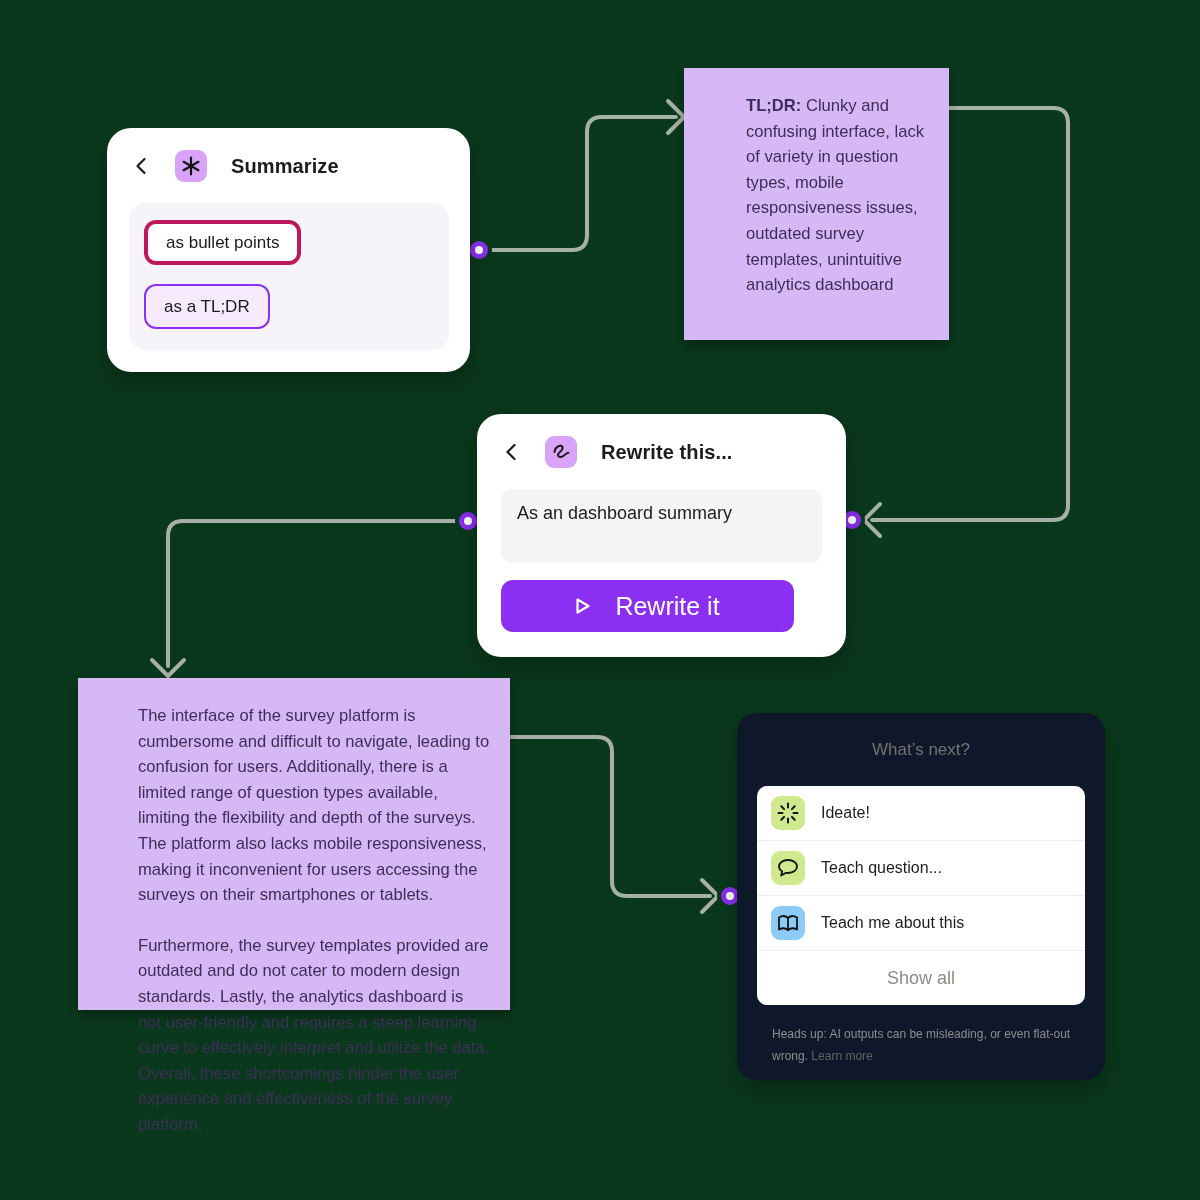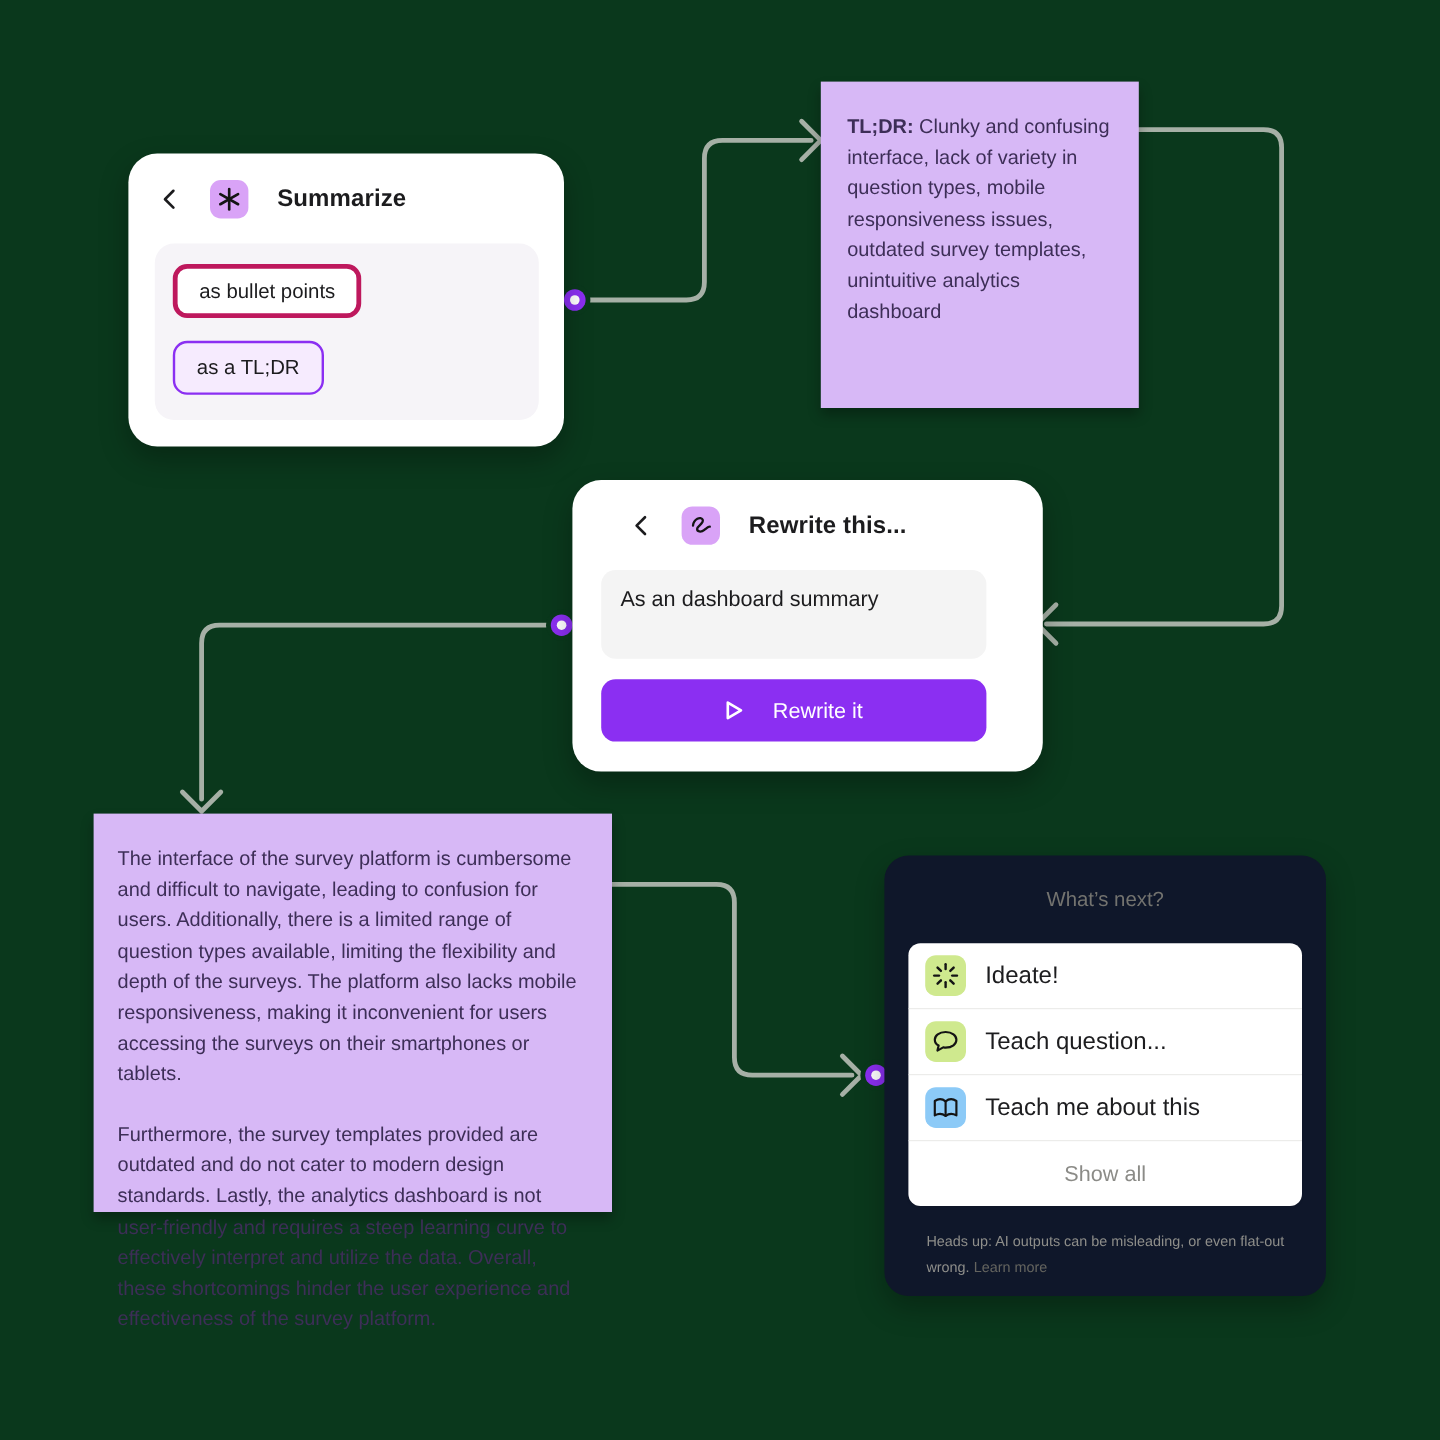--- a/index.html
+++ b/index.html
@@ -31,33 +31,33 @@
     white-space:nowrap;
   }
   .chip.selected{background:#f6ebfe;border:2px solid #8b2ff2;}
 
   .input-box{
     position:absolute;left:24px;top:75px;width:321px;height:74px;box-sizing:border-box;
     background:#f4f4f4;border-radius:12px;padding:14px 16px;
     font-size:18px;color:#1c1c1e;cursor:text;
   }
   .primary-btn{
-    position:absolute;left:24px;top:166px;width:321px;height:52px;
+    position:absolute;left:24px;top:166px;width:293px;height:52px;
     background:#8b2ff2;border-radius:12px;border:none;cursor:pointer;
     display:flex;align-items:center;justify-content:center;gap:24px;
-    color:#ffffff;font-size:18px;font-weight:500;font-family:"Liberation Sans",sans-serif;
+    color:#ffffff;font-size:25px;font-weight:500;font-family:"Liberation Sans",sans-serif;
   }
 
   
   .sticky{
     position:absolute;background:#d7b8f6;
     box-shadow:0 6px 10px rgba(0,0,0,.30);
     color:#3d2e57;font-size:16.6px;line-height:25.6px;
   }
-  .sticky .pad{padding:25px 22px;}
+  .sticky .pad{padding:25px 22px;margin-left:40px;}
   .sticky p{margin:0 0 25px 0;}
   .sticky p:last-child{margin-bottom:0;}
   .tldr-label{font-weight:700;}
 
   
   .next-card{
     position:absolute;left:737px;top:713px;width:368px;height:367px;
     background:#0f172a;border-radius:20px;box-shadow:0 10px 24px rgba(0,0,0,.28);
   }
   .next-title{position:absolute;left:0;top:27px;width:100%;text-align:center;
@@ -66,21 +66,21 @@
     position:absolute;left:20px;top:73px;width:328px;background:#ffffff;
     border-radius:10px;overflow:hidden;box-shadow:0 1px 2px rgba(0,0,0,.06);
   }
   .next-row{
     display:flex;align-items:center;gap:16px;height:54px;padding:0 14px;
     border-bottom:1px solid #ececea;cursor:pointer;
   }
   .row-icon{width:34px;height:34px;border-radius:9px;display:flex;align-items:center;justify-content:center;flex:0 0 auto;}
   .row-icon.green{background:#cfe98e;}
   .row-icon.blue{background:#8ccaf7;}
-  .row-label{font-size:20px;color:#1d1d1f;}
+  .row-label{font-size:16px;color:#1d1d1f;}
   .show-all{height:54px;display:flex;align-items:center;justify-content:center;
     font-size:18px;color:#8b8b87;cursor:pointer;}
   .disclaimer{
     position:absolute;left:35px;top:311px;width:300px;
     font-size:12px;line-height:21.5px;color:#8e8e8a;
   }
   .learn-more{color:#64645f;cursor:pointer;}
 
   
   #connector-layer{position:absolute;left:0;top:0;pointer-events:none;}
@@ -147,21 +147,21 @@
     <button class="chip selected" style="top:81px;">as a TL;DR</button>
   </div>
 </div>
 
 <div class="sticky" style="left:684px;top:68px;width:265px;height:272px;">
   <div class="pad">
     <p><span class="tldr-label">TL;DR:</span><span> Clunky and confusing interface, lack of variety in question types, mobile responsiveness issues, outdated survey templates, unintuitive analytics dashboard</span></p>
   </div>
 </div>
 
-<div class="tool-card" style="left:477px;top:400px;width:369px;height:243px;padding-left:23px;">
+<div class="tool-card" style="left:477px;top:414px;width:369px;height:243px;">
   <div class="card-header">
     <span class="back-btn">
       <svg width="12" height="18" viewBox="0 0 12 18">
           <polyline points="9.5,2 2.5,9 9.5,16" fill="none" stroke="#1c1c1e" stroke-width="2.2" stroke-linecap="round" stroke-linejoin="round"></polyline>
         </svg>
     </span>
     <span class="hdr-icon">
       <svg width="22" height="22" viewBox="0 0 22 22" fill="none" stroke="#141414" stroke-width="1.9" stroke-linecap="round">
         <path d="M4.5 11 C5 5.5 11 3 12.5 6 C14 9 8.5 11 8 13.5 C7.6 16 11 17 14 14.5 C16 12.8 17.5 11.5 18.5 11.8"></path>
       </svg>

